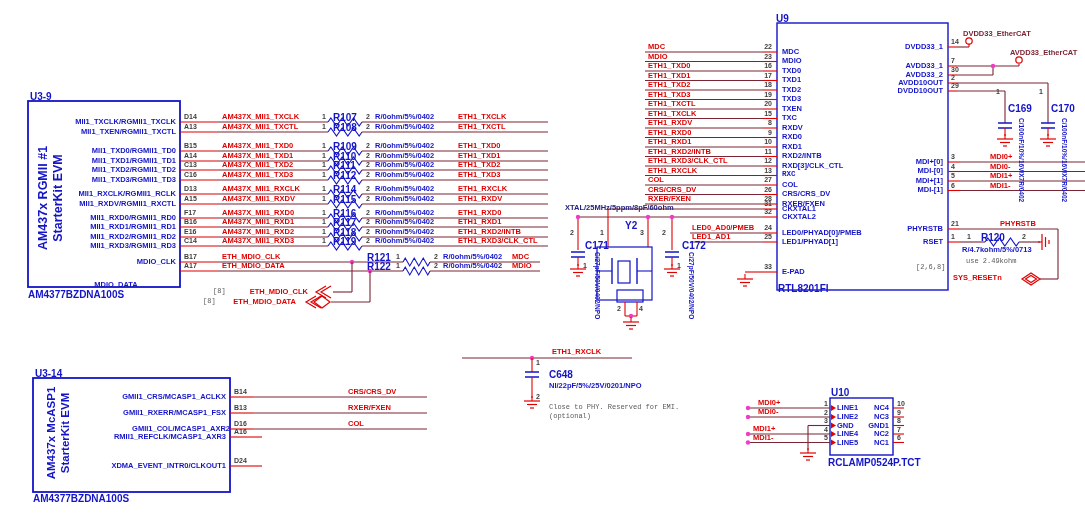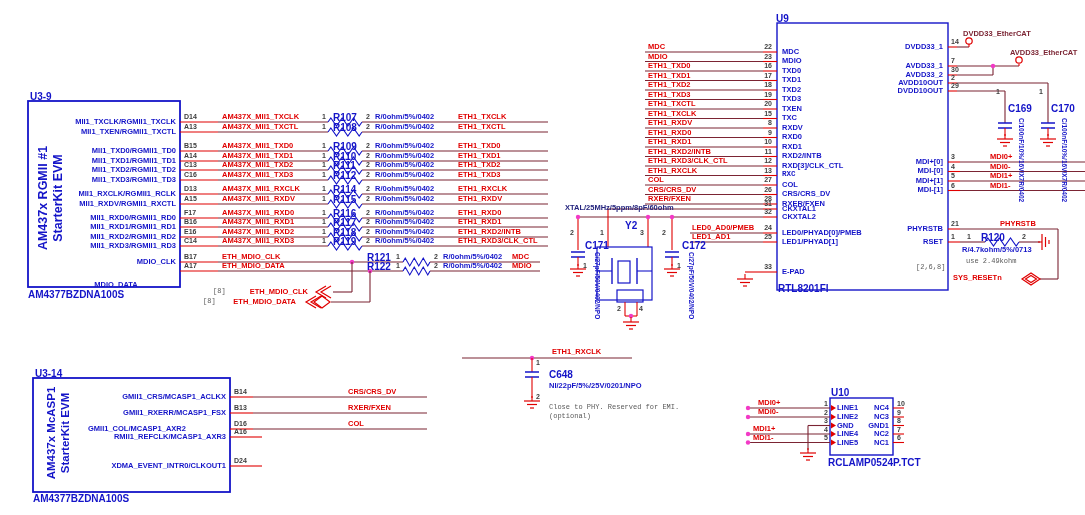--- a/index.html
+++ b/index.html
@@ -532,21 +532,21 @@
       <div class="ttl" style="left: 44px; top: 486px; width: 106px; height: 28px; font-size: 11.5px; line-height: 14px;">
         <div>AM437x McASP1</div>
         <div>StarterKit EVM</div>
       </div>
       <span class="t pname" style="left: 92px; top: 392.5px; width: 134px; text-align: right;">GMII1_CRS/MCASP1_ACLKX</span>
       <span class="t pn" style="left: 234px; top: 388px;">B14</span>
       <span class="t net" style="left: 348px; top: 388px;">CRS/CRS_DV</span>
       <span class="t pname" style="left: 92px; top: 408.5px; width: 134px; text-align: right;">GMII1_RXERR/MCASP1_FSX</span>
       <span class="t pn" style="left: 234px; top: 404px;">B13</span>
       <span class="t net" style="left: 348px; top: 404px;">RXER/FXEN</span>
-      <span class="t pname" style="left: 88px; top: 424.5px; width: 134px; ">GMII1_COL/MCASP1_AXR2</span>
+      <span class="t pname" style="left: 96px; top: 424.5px; width: 134px; text-align: right;">GMII1_COL/MCASP1_AXR2</span>
       <span class="t pn" style="left: 234px; top: 420px;">D16</span>
       <span class="t net" style="left: 348px; top: 420px;">COL</span>
       <span class="t pname" style="left: 92px; top: 432.5px; width: 134px; text-align: right;">RMII1_REFCLK/MCASP1_AXR3</span>
       <span class="t pn" style="left: 234px; top: 428px;">A16</span>
       <span class="t pname" style="left: 92px; top: 461.5px; width: 134px; text-align: right;">XDMA_EVENT_INTR0/CLKOUT1</span>
       <span class="t pn" style="left: 234px; top: 457px;">D24</span>
       <span class="t ref" style="left: 831px; top: 388px;">U10</span>
       <span class="t ref" style="left: 828px; top: 458px;">RCLAMP0524P.TCT</span>
       <span class="t pn" style="left: 820px; top: 399.5px; width: 8px; text-align: right;">1</span>
       <span class="t pname" style="left: 837px; top: 404px;">LINE1</span>

